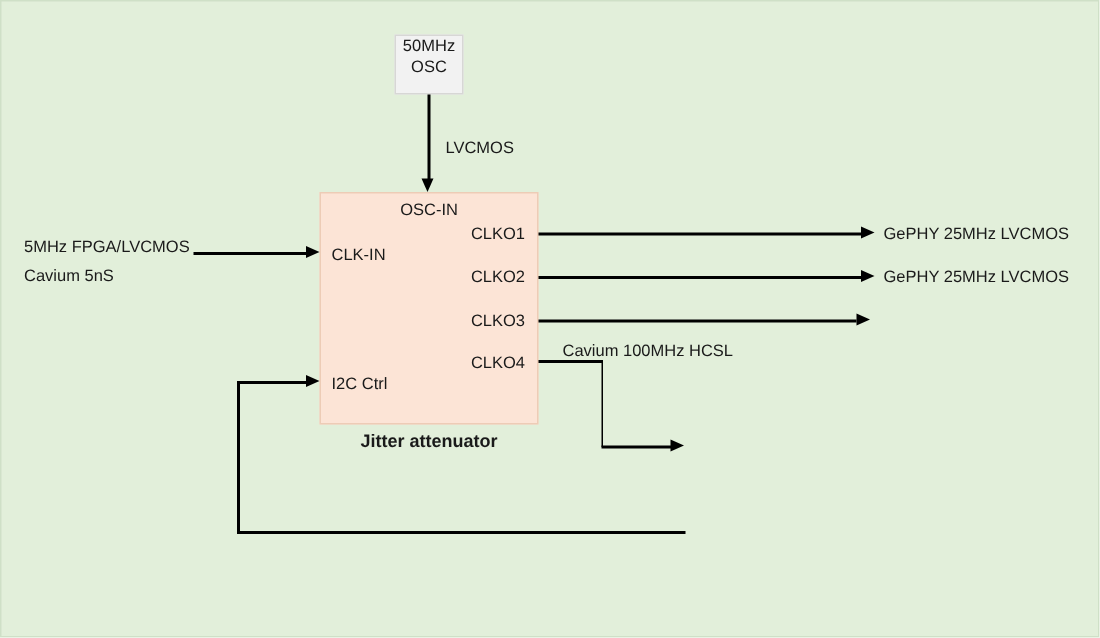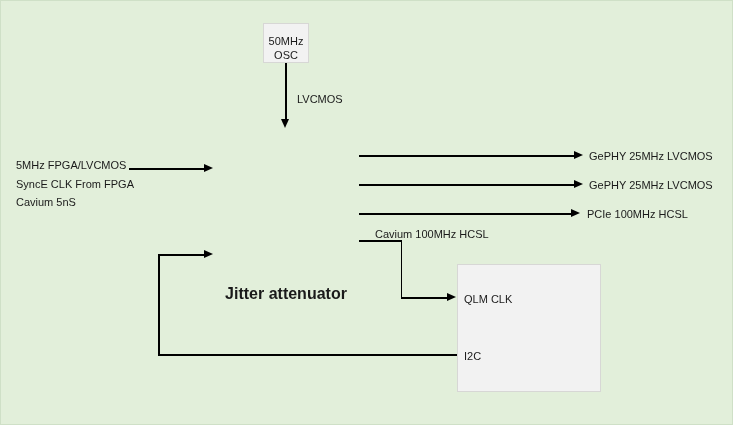--- a/index.html
+++ b/index.html
@@ -41,77 +41,80 @@
   }
   .arrow-down {
     position: absolute; width: 0; height: 0;
     border-top: 9px solid #000;
     border-left: 4.5px solid transparent;
     border-right: 4.5px solid transparent;
   }
   .osc-box {
     left: 262px; top: 22px; width: 46px; height: 40px;
     display: flex; flex-direction: column;
-    align-items: center; justify-content: flex-end;
+    align-items: center; justify-content: flex-start;
     text-align: center;
   }
   .cpu-box { left: 456px; top: 263px; width: 144px; height: 128px; }
   .port { position: absolute; white-space: nowrap; }
   .caption {
     position: absolute; text-align: center; white-space: nowrap;
-    font-size: 16px;
+    font-size: 12px;
   }
   .bold { font-weight: bold; }
 </style>
 </head>
 <body>
 
 <div id="canvas">
 
   <div class="box osc-box">
     <div>50MHz</div>
     <div>OSC</div>
   </div>
 
   <div class="vline" style="left:284px; top:62px; height:57px;"></div>
   <div class="arrow-down" style="left:280px; top:118px;"></div>
   <div class="label" style="left:296px; top:91px;">LVCMOS</div>
 
+  <div class="jitter-box">
+    <div class="port" style="left:0; right:0; top:4px; text-align:center;">OSC-IN</div>
+    <div class="port" style="left:7px; top:34px;">CLK-IN</div>
+    <div class="port" style="right:8px; top:20px;">CLKO1</div>
+    <div class="port" style="right:8px; top:49px;">CLKO2</div>
+    <div class="port" style="right:8px; top:78px;">CLKO3</div>
+    <div class="port" style="right:8px; top:106px;">CLKO4</div>
+    <div class="port" style="left:7px; top:120px;">I2C Ctrl</div>
+  </div>
   <div class="caption bold" style="left:212px; top:286px; width:146px;">Jitter attenuator</div>
 
   <div class="label" style="left:15px; top:155px; line-height:18.5px;">
     <div>5MHz FPGA/LVCMOS</div>
-    <div>SyncE CLK From FPGA</div>
     <div>Cavium 5nS</div>
   </div>
 
   <div class="hline" style="left:128px; top:167px; width:76px;"></div>
   <div class="arrow-right" style="left:203px; top:163px;"></div>
 
   <div class="hline" style="left:358px; top:154px; width:215px;"></div>
   <div class="arrow-right" style="left:573px; top:150px;"></div>
   <div class="label" style="left:588px; top:148px;">GePHY 25MHz LVCMOS</div>
 
   <div class="hline" style="left:358px; top:183px; width:215px;"></div>
   <div class="arrow-right" style="left:573px; top:179px;"></div>
   <div class="label" style="left:588px; top:177px;">GePHY 25MHz LVCMOS</div>
 
   <div class="hline" style="left:358px; top:212px; width:212px;"></div>
   <div class="arrow-right" style="left:570px; top:208px;"></div>
-  <div class="label" style="left:586px; top:206px;">PCIe 100MHz HCSL</div>
 
   <div class="label" style="left:374px; top:226px;">Cavium 100MHz HCSL</div>
   <div class="hline" style="left:358px; top:239px; width:43px;"></div>
   <div class="vline" style="left:399.5px; top:239px; height:58px;"></div>
   <div class="hline" style="left:399.5px; top:296px; width:48px;"></div>
   <div class="arrow-right" style="left:446px; top:292px;"></div>
 
-  <div class="box cpu-box">
-    <div class="port" style="left:6px; top:27px;">QLM CLK</div>
-    <div class="port" style="left:6px; top:84px;">I2C</div>
-  </div>
 
   <div class="hline" style="left:157px; top:353px; width:299px;"></div>
   <div class="vline" style="left:157px; top:253px; height:101px;"></div>
   <div class="hline" style="left:157px; top:253px; width:47px;"></div>
   <div class="arrow-right" style="left:203px; top:249px;"></div>
 
 </div>
 
 </body></html>

